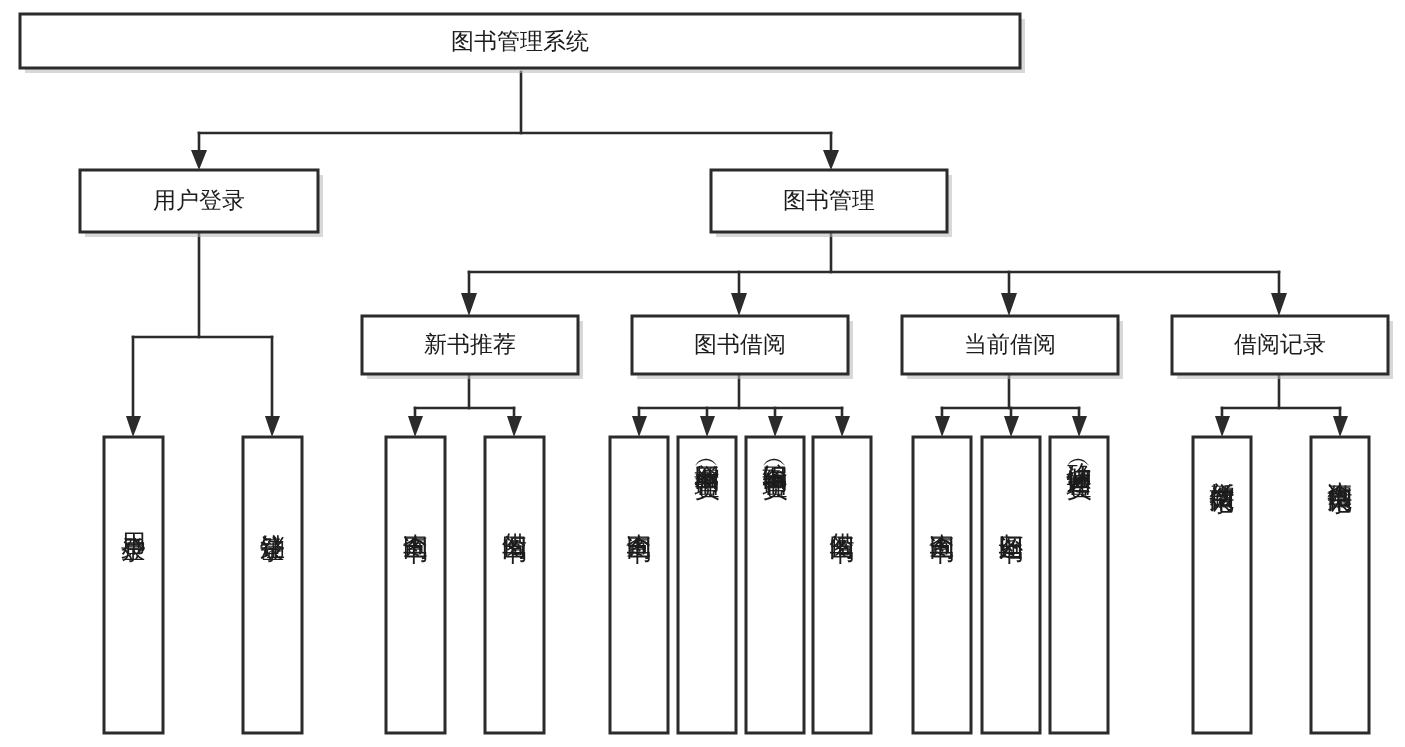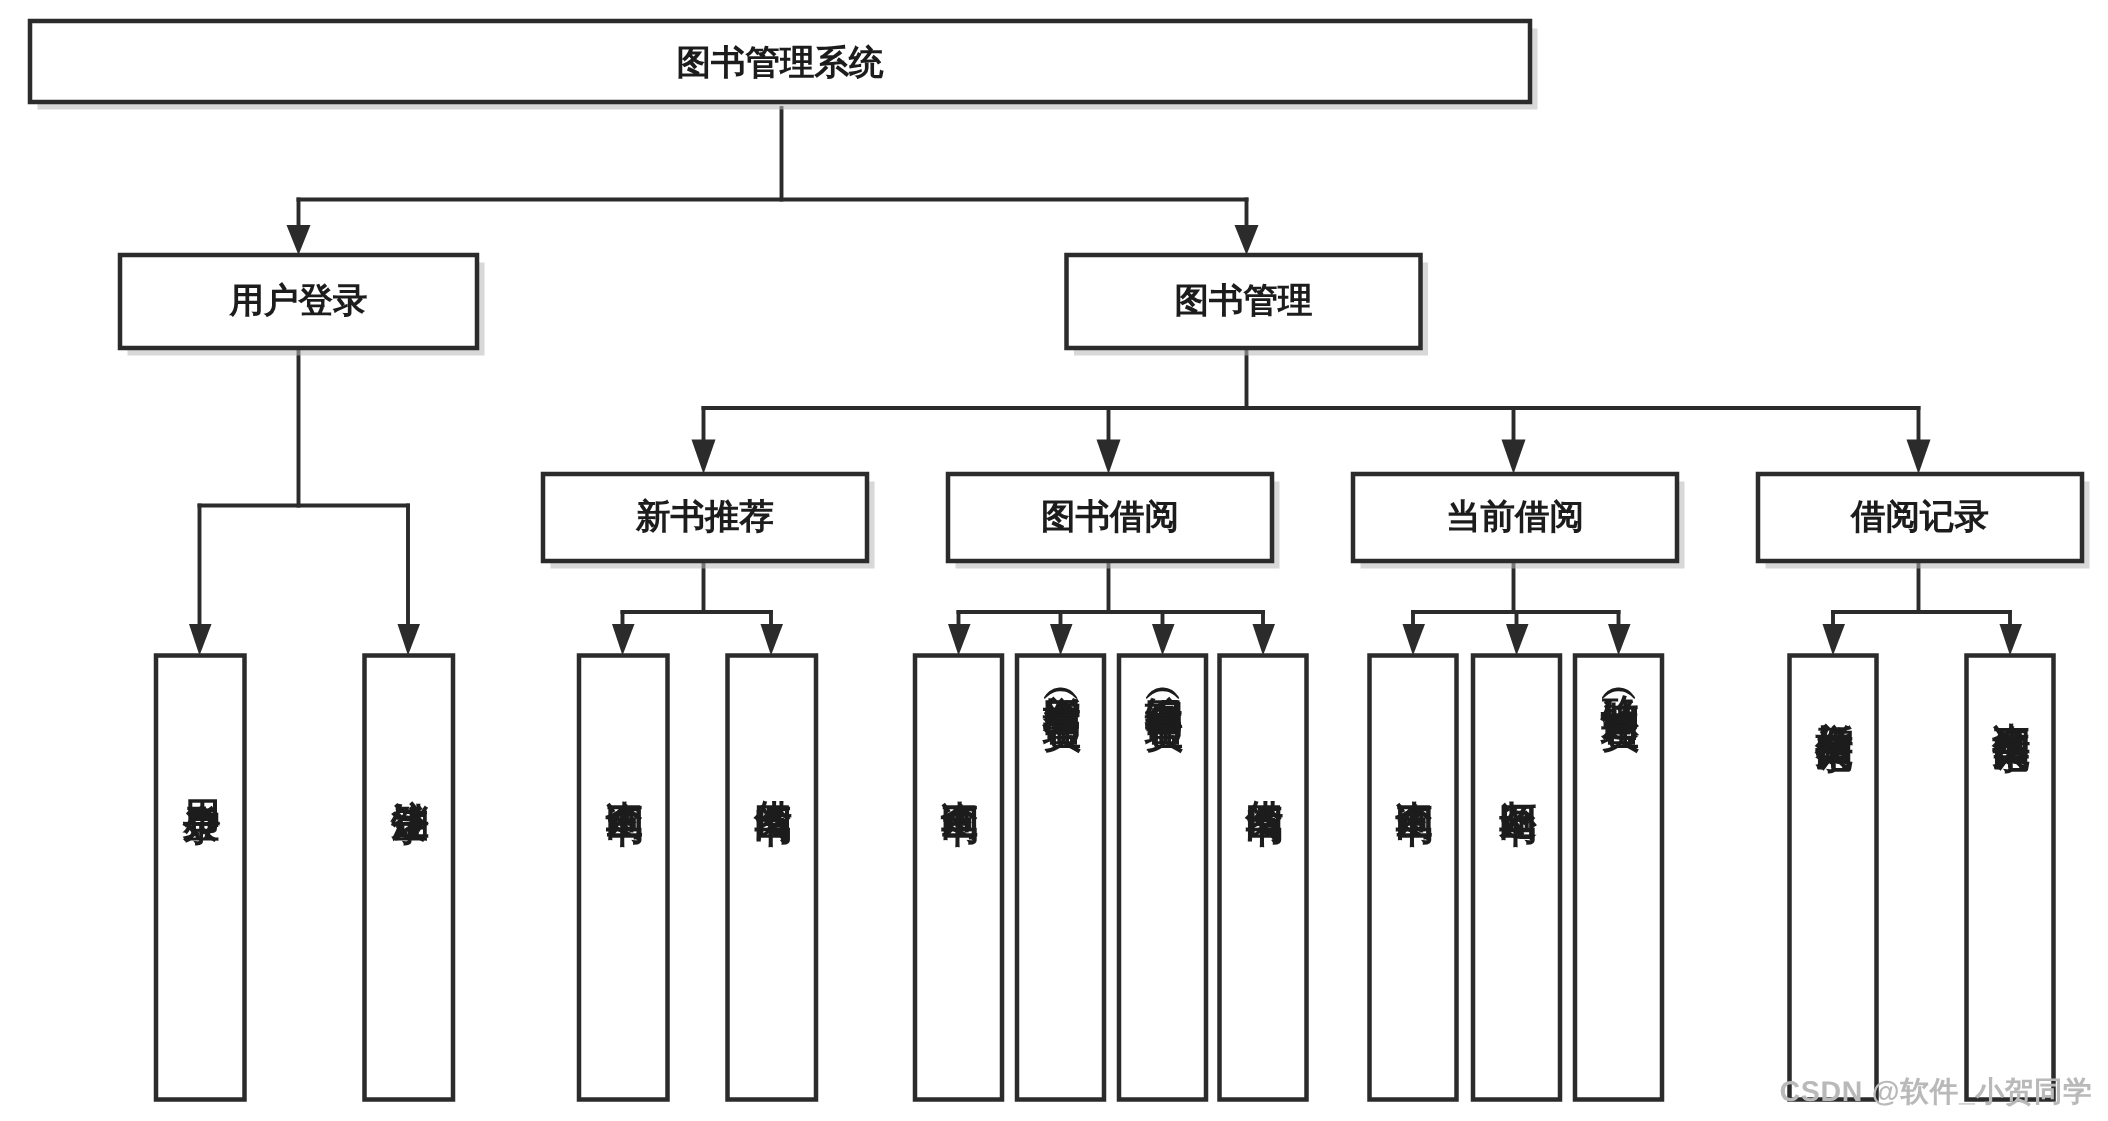--- a/index.html
+++ b/index.html
@@ -11,21 +11,20 @@
     width: 1405px;
     height: 747px;
     font-family: "Liberation Sans", "DejaVu Sans", sans-serif;
     overflow: hidden;
     position: relative;
   }
   #diagram-root {
     position: relative;
     width: 1405px;
     height: 747px;
-    font-weight: bold;
   }
   svg#tree-svg {
     position: absolute;
     left: 0;
     top: 0;
     width: 1405px;
     height: 747px;
     display: block;
   }
   .node-box {
@@ -249,14 +248,13 @@
   <div class="leaf-label-wrap" style="left:1050px; top:437px; width:58px; height:296px;">
     <span class="leaf-label" style="margin-top:6px;">确认归还（管理员）</span>
   </div>
   <div class="leaf-label-wrap" style="left:1193px; top:437px; width:58px; height:296px;">
     <span class="leaf-label" style="margin-top:24px;">新增借阅记录</span>
   </div>
   <div class="leaf-label-wrap" style="left:1311px; top:437px; width:58px; height:296px;">
     <span class="leaf-label" style="margin-top:24px;">查询借阅记录</span>
   </div>
 
-  <div class="watermark">CSDN @软件_小贺同学</div>
 </div>
 
 </body></html>

